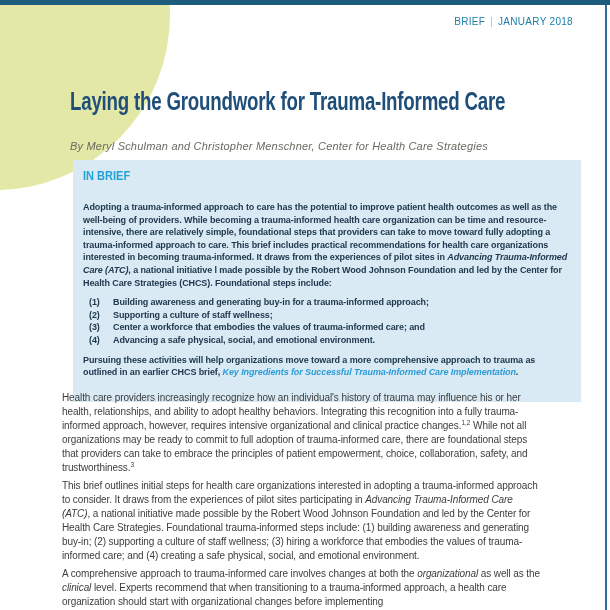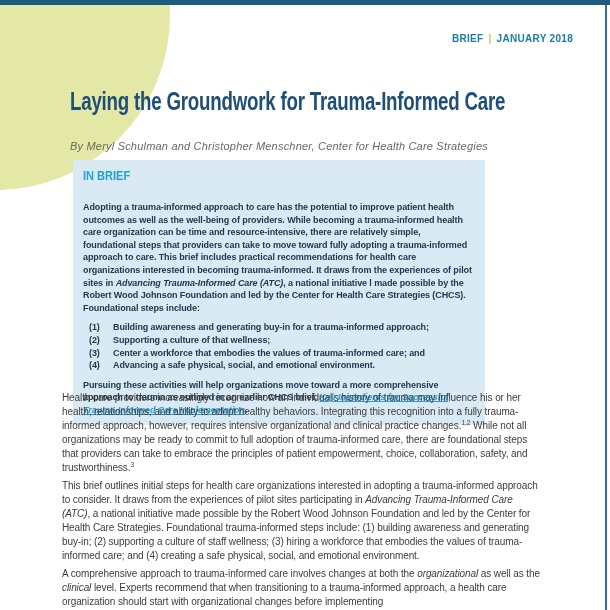--- a/index.html
+++ b/index.html
@@ -14,39 +14,39 @@
   }
   .circle {
     position:absolute; left:-180px; top:-160px; width:350px; height:350px;
     border-radius:50%; background:var(--c-circle); z-index:0;
   }
   .right-rule {
     position:absolute; top:5px; bottom:0; left:605px; width:2px;
     background:var(--c-rule); z-index:2;
   }
   .header-meta {
-    position:absolute; top:33px; right:37px; z-index:1;
-    font-size:10px; font-weight:bold; letter-spacing:0.3px;
+    position:absolute; top:16px; right:37px; z-index:1;
+    font-size:10px; font-weight:normal; letter-spacing:0.3px;
     color:var(--c-accent); white-space:nowrap;
   }
   .header-meta .sep { color:var(--c-sep); margin:0 5px; }
   .doc-title {
     position:absolute; left:70px; top:86px; z-index:1;
     font-size:26px; font-weight:bold; color:var(--c-title);
     white-space:nowrap; letter-spacing:-0.3px;
     transform:scaleX(0.72); transform-origin:left center;
   }
   .byline {
     position:absolute; left:70px; top:140px; z-index:1;
     font-size:11px; font-style:italic; color:var(--c-byline);
     letter-spacing:0.2px; white-space:nowrap;
   }
   .in-brief {
-    position:absolute; left:73px; top:160px; width:412px; min-height:203px;
-    background:var(--c-boxbg); padding:9px 10px 8px 10px; z-index:1;
+    position:absolute; left:73px; top:160px; width:508px; min-height:203px;
+    background:var(--c-boxbg); padding:9px 10px 23px 10px; z-index:1;
   }
   .in-brief-heading {
     font-size:12px; font-weight:bold; color:var(--c-boxhead);
     margin-bottom:5px; transform:scaleX(0.92); transform-origin:left center;
     letter-spacing:0;
   }
   .box-text {
     font-size:9px; font-weight:bold; color:var(--c-boxtext);
     line-height:12.6px; letter-spacing:-0.1px;
   }
@@ -57,21 +57,21 @@
   .step-text { flex:1; }
   .body-col {
     position:absolute; left:62px; top:391px; width:479px; z-index:1;
     font-size:10px; color:var(--c-body); line-height:14px; letter-spacing:-0.1px;
   }
   .body-col p { margin-bottom:4px; }
   .seg-i { font-style:italic; }
   .seg-sup { font-size:6.5px; vertical-align:4px; line-height:0; letter-spacing:0; }
   a.seg-link {
     color:var(--c-link); font-weight:bold; font-style:italic;
-    text-decoration:underline; cursor:pointer;
+    cursor:pointer;
   }
 </style>
 </head>
 <body>
 
 <div class="page">
   <div class="circle"></div>
   <div class="topbar"></div>
   <div class="right-rule"></div>
 
@@ -85,21 +85,21 @@
   <div class="in-brief">
     <h2 class="in-brief-heading">IN BRIEF</h2>
     <p class="box-text box-intro"><span class="seg-n">Adopting a trauma-informed approach to care has the potential to improve patient health outcomes as well as the well-being of providers. While becoming a trauma-informed health care organization can be time and resource-intensive, there are relatively simple, foundational steps that providers can take to move toward fully adopting a trauma-informed approach to care. This brief includes practical recommendations for health care organizations interested in becoming trauma-informed. It draws from the experiences of pilot sites in </span><span class="seg-i">Advancing Trauma-Informed Care (ATC)</span><span class="seg-n">, a national initiative l made possible by the Robert Wood Johnson Foundation and led by the Center for Health Care Strategies (CHCS). Foundational steps include:</span></p>
     <div class="steps box-text">
       <div class="step-row">
         <span class="step-num">(1)</span>
         <span class="step-text">Building awareness and generating buy-in for a trauma-informed approach;</span>
       </div>
       <div class="step-row">
         <span class="step-num">(2)</span>
-        <span class="step-text">Supporting a culture of that wellness;</span>
+        <span class="step-text">Supporting a culture of staff wellness;</span>
       </div>
       <div class="step-row">
         <span class="step-num">(3)</span>
         <span class="step-text">Center a workforce that embodies the values of trauma-informed care; and</span>
       </div>
       <div class="step-row">
         <span class="step-num">(4)</span>
         <span class="step-text">Advancing a safe physical, social, and emotional environment.</span>
       </div>
     </div>

